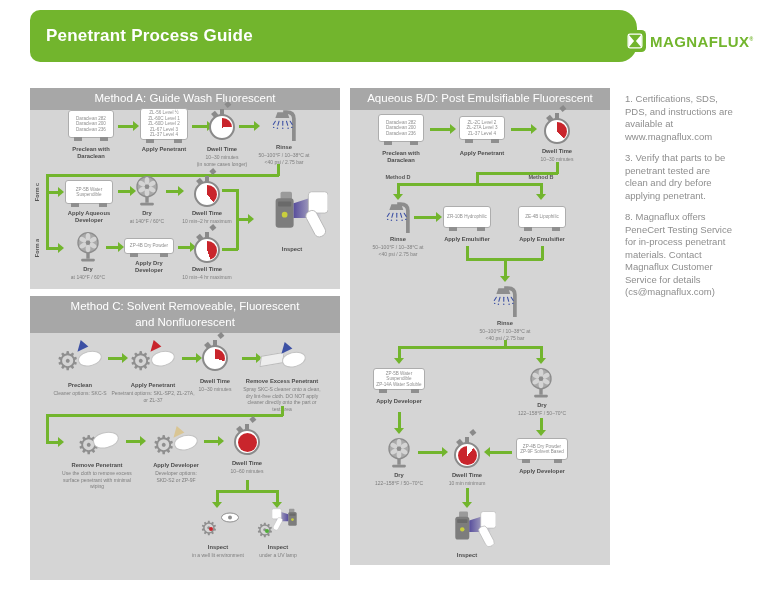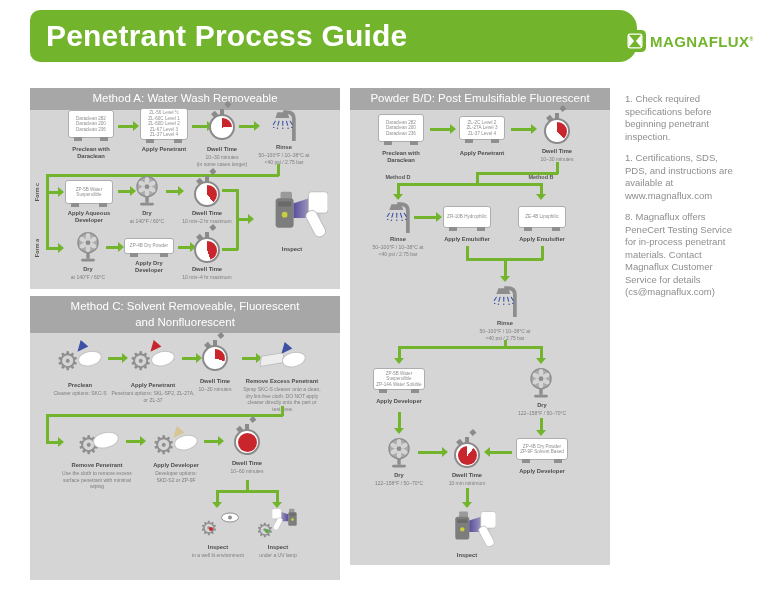--- a/index.html
+++ b/index.html
@@ -7,21 +7,21 @@
     --panel-bg:#d5d5d5; --panel-header-bg:#a7a7a7;
   }
   *{box-sizing:border-box;}
   html,body{margin:0;padding:0;}
   body{width:768px;height:592px;background:#fff;position:relative;overflow:hidden;
        font-family:"Liberation Sans",sans-serif;}
 
   
   .banner{position:absolute;left:30px;top:10px;width:607px;height:52px;background:var(--green);
           border-radius:10px 18px 18px 10px;display:flex;align-items:center;}
-  .banner h1{margin:0 0 0 16px;color:#fff;font-size:30px;font-weight:bold;letter-spacing:.2px;}
+  .banner h1{margin:0 0 0 16px;color:#fff;font-size:17px;font-weight:bold;letter-spacing:.2px;}
   .logo{position:absolute;left:624px;top:30px;display:flex;align-items:center;gap:4px;}
   .logo .mark{width:22px;height:22px;}
   .logo .word{color:var(--green);font-weight:bold;font-size:15px;letter-spacing:.4px;}
   .logo sup{font-size:5px;vertical-align:super;color:var(--green);}
 
   
   .panel{position:absolute;background:var(--panel-bg);}
   .ph{background:var(--panel-header-bg);color:#fff;text-align:center;font-size:11.5px;
       line-height:1.35;padding:3px 2px;white-space:pre-line;}
 
@@ -142,21 +142,21 @@
   <svg class="mark" viewBox="0 0 24 24" style="position:static">
     <rect x="0" y="0" width="24" height="24" rx="5" fill="#72b52d"></rect>
     <polygon points="5,5 11,12 5,19" fill="#fff"></polygon>
     <polygon points="19,5 13,12 19,19" fill="#fff"></polygon>
     <rect x="4.5" y="4.5" width="15" height="15" rx="2" fill="none" stroke="#fff" stroke-width="1.4"></rect>
   </svg>
   <span class="word"><span>MAGNAFLUX</span><sup>®</sup></span>
 </div>
 
 <div class="panel" style="left:30px;top:88px;width:310px;height:201px;">
-  <div class="ph">Method A: Water Wash Removeable</div>
+  <div class="ph">Method A: Guide Wash Fluorescent</div>
 
   <div class="tank" style="left:38px;top:22px;width:46px;height:28px;">Daraclean 282
 Daraclean 200
 Daraclean 236</div>
   <div class="cap" style="left:26px;top:58px;width:70px;">
       <b class="l">Preclean with
 Daraclean</b>
     </div>
   <div class="ar h ar-r" style="left:88px;top:37px;width:15px;"></div>
 
@@ -369,21 +369,21 @@
         <use href="#i-lamp"></use>
       </svg>
   </div>
   <div class="cap" style="left:213px;top:248px;width:70px;">
       <b class="l">Inspect</b>
       <span class="d">under a UV lamp</span>
     </div>
 </div>
 
 <div class="panel" style="left:350px;top:88px;width:260px;height:477px;">
-  <div class="ph">Powder B/D: Post Emulsifiable Fluorescent</div>
+  <div class="ph">Aqueous B/D: Post Emulsifiable Fluorescent</div>
 
   <div class="tank" style="left:28px;top:26px;width:46px;height:28px;">Daraclean 282
 Daraclean 200
 Daraclean 236</div>
   <div class="cap" style="left:16px;top:62px;width:70px;">
       <b class="l">Preclean with
 Daraclean</b>
     </div>
   <div class="ar h ar-r" style="left:80px;top:40px;width:20px;"></div>
 
@@ -495,28 +495,28 @@
   <div class="ar v ar-d" style="left:116px;top:400px;height:14px;"></div>
   <svg class="icon" style="left:90px;top:422px;" width="56" height="40">
       <use href="#i-lamp"></use>
     </svg>
   <div class="cap" style="left:87px;top:464px;width:60px;">
       <b class="l">Inspect</b>
     </div>
 </div>
 
 <div class="sidebar" style="left:625px;top:84px;width:134px;">
-  <p class="tip">1. Check required
-specifications before
-beginning penetrant
-inspection.</p>
   <p class="tip">1. Certifications, SDS,
 PDS, and instructions are
 available at
 www.magnaflux.com</p>
+  <p class="tip">3. Verify that parts to be
+penetrant tested are
+clean and dry before
+applying penetrant.</p>
   <p class="tip">8. Magnaflux offers
 PeneCert Testing Service
 for in-process penetrant
 materials. Contact
 Magnaflux Customer
 Service for details
 (cs@magnaflux.com)</p>
 </div>
 
 </body></html>

